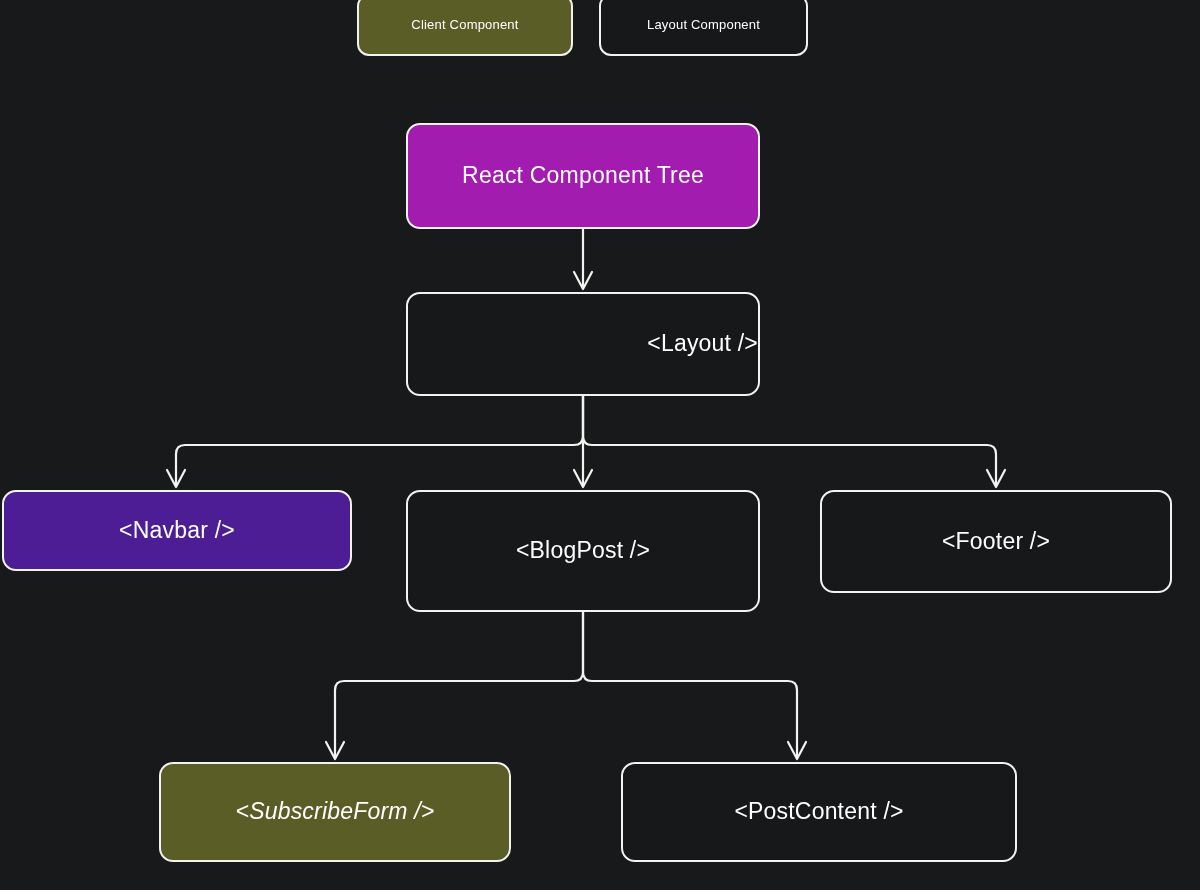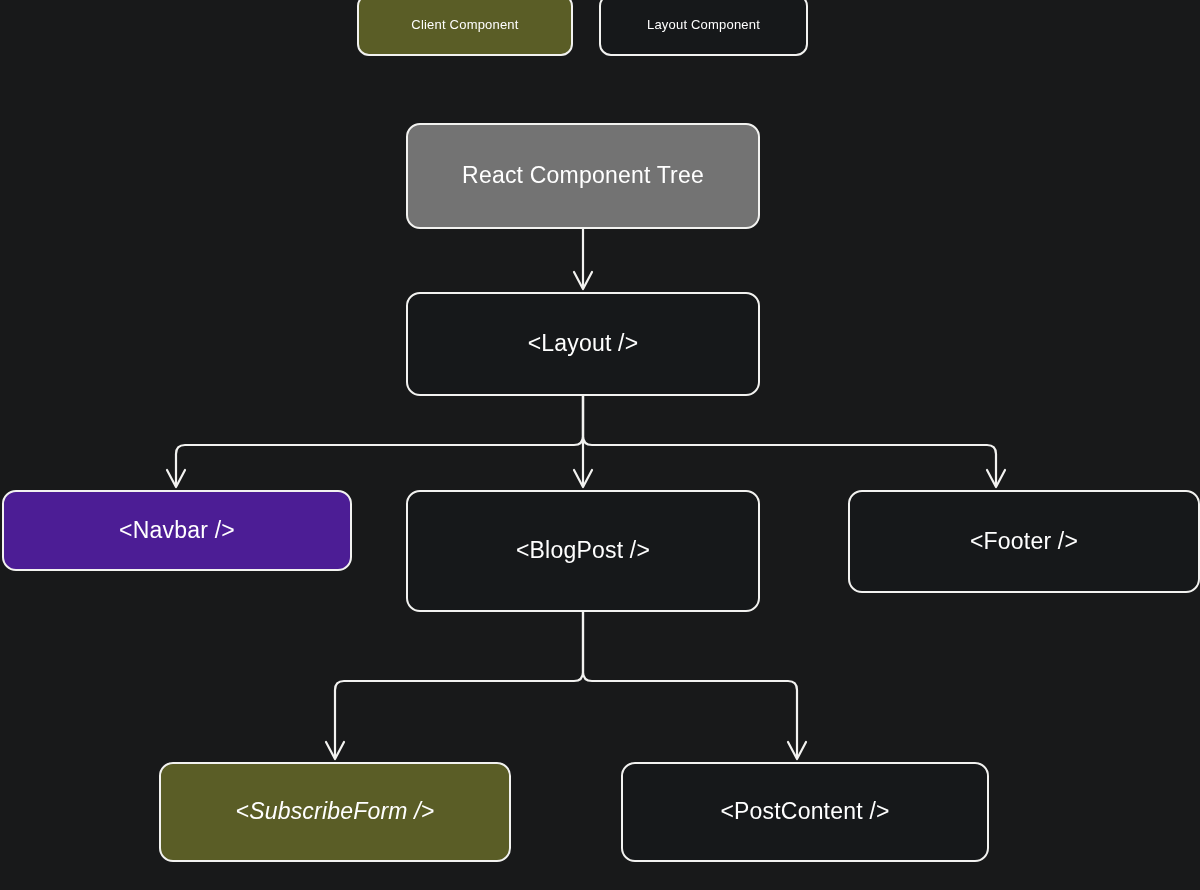--- a/index.html
+++ b/index.html
@@ -104,41 +104,41 @@
   </svg>
 
   <div class="node client legend-node" style="left: 357px; top: -6px; width: 216px; height: 62px; border-color: rgb(242, 242, 240); color: rgb(255, 255, 255); background: rgb(90, 93, 38);">
     <span class="node-label">Client Component</span>
   </div>
 
   <div class="node server legend-node" style="left: 599px; top: -6px; width: 209px; height: 62px; border-color: rgb(242, 242, 240); color: rgb(255, 255, 255); background: rgb(22, 24, 26);">
     <span class="node-label">Layout Component</span>
   </div>
 
-  <div class="node server tree-node root" style="left: 406px; top: 123px; width: 354px; height: 106px; border-color: rgb(242, 242, 240); color: rgb(255, 255, 255); background: #737373;">
+  <div class="node server tree-node root" style="left: 406px; top: 123px; width: 354px; height: 106px; border-color: rgb(242, 242, 240); color: rgb(255, 255, 255); background: #a21caf;">
     <span class="node-label">React Component Tree</span>
   </div>
 
-  <div class="node server tree-node" style="left: 406px; top: 292px; width: 354px; height: 104px; border-color: rgb(242, 242, 240); color: rgb(255, 255, 255); background: rgb(22, 24, 26);">
+  <div class="node server tree-node" style="left: 406px; top: 292px; width: 354px; height: 104px; border-color: rgb(242, 242, 240); color: rgb(255, 255, 255); background: rgb(22, 24, 26); justify-content: flex-end;">
     <span class="node-label">&lt;Layout /&gt;</span>
   </div>
 
   <div class="node client tree-node" style="left: 2px; top: 490px; width: 350px; height: 81px; border-color: rgb(242, 242, 240); color: rgb(255, 255, 255); background: #4c1d95; text-align: right;">
     <span class="node-label">&lt;Navbar /&gt;</span>
   </div>
 
   <div class="node server tree-node" style="left: 406px; top: 490px; width: 354px; height: 122px; border-color: rgb(242, 242, 240); color: rgb(255, 255, 255); background: rgb(22, 24, 26);">
     <span class="node-label">&lt;BlogPost /&gt;</span>
   </div>
 
-  <div class="node server tree-node" style="left: 848px; top: 490px; width: 352px; height: 103px; border-color: rgb(242, 242, 240); color: rgb(255, 255, 255); background: rgb(22, 24, 26);">
+  <div class="node server tree-node" style="left: 820px; top: 490px; width: 352px; height: 103px; border-color: rgb(242, 242, 240); color: rgb(255, 255, 255); background: rgb(22, 24, 26);">
     <span class="node-label">&lt;Footer /&gt;</span>
   </div>
 
   <div class="node client tree-node" style="left: 159px; top: 762px; width: 352px; height: 100px; border-color: rgb(242, 242, 240); color: rgb(255, 255, 255); background: rgb(90, 93, 38); font-style: italic;">
     <span class="node-label">&lt;SubscribeForm /&gt;</span>
   </div>
 
-  <div class="node server tree-node" style="left: 621px; top: 762px; width: 368px; height: 100px; border-color: rgb(242, 242, 240); color: rgb(255, 255, 255); background: rgb(22, 24, 26);">
+  <div class="node server tree-node" style="left: 621px; top: 762px; width: 396px; height: 100px; border-color: rgb(242, 242, 240); color: rgb(255, 255, 255); background: rgb(22, 24, 26);">
     <span class="node-label">&lt;PostContent /&gt;</span>
   </div>
 
 </div>
 
 </body></html>

